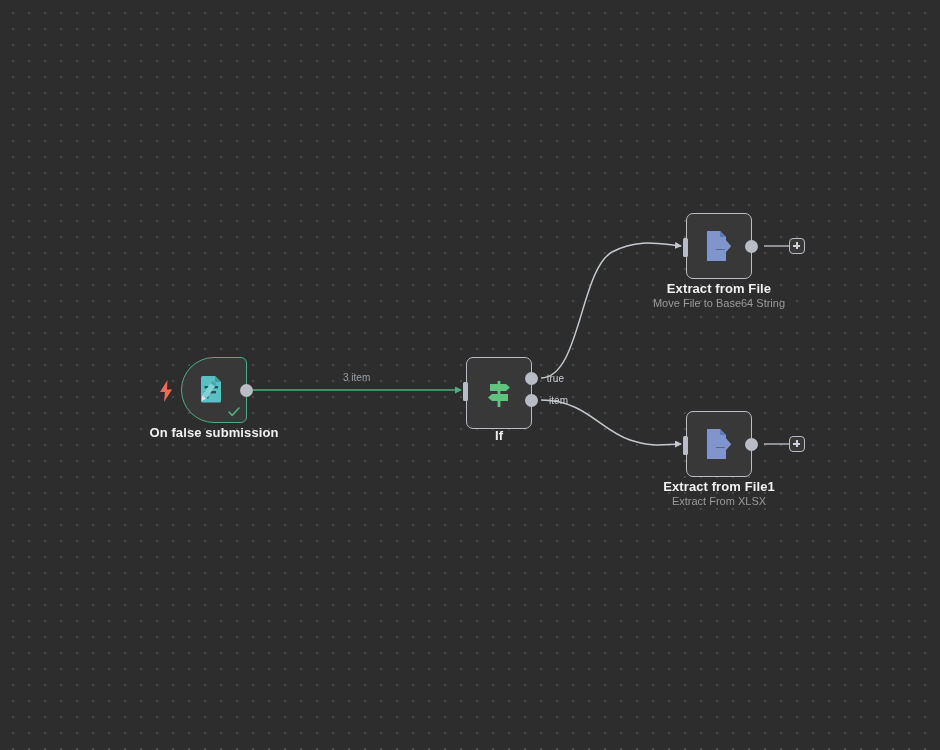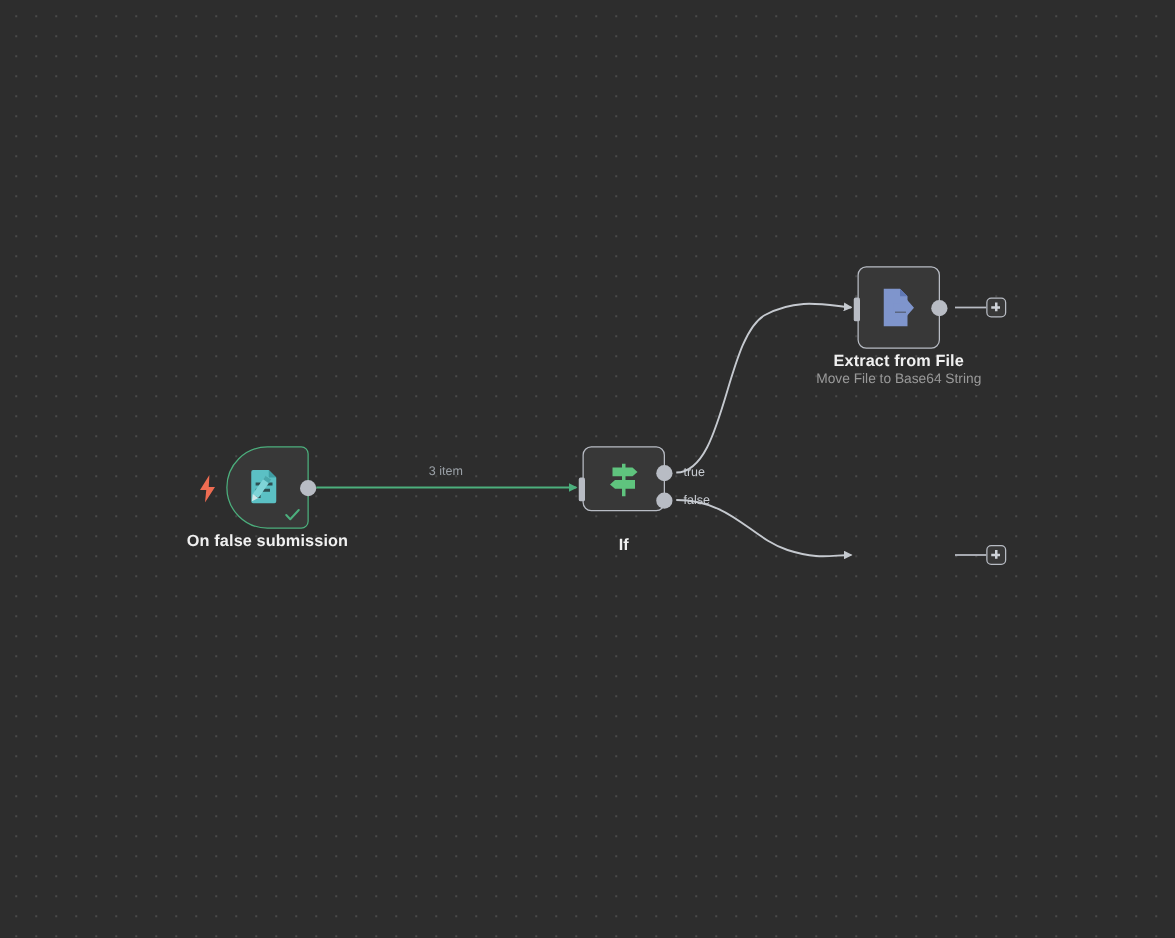--- a/index.html
+++ b/index.html
@@ -89,21 +89,21 @@
     left: -24px;
     top: 22px;
     width: 16px;
     height: 22px;
   }
 
   
   #if-node { left: 466px; top: 357px; }
   #if-node .node-body {
     width: 66px;
-    height: 52px;
+    height: 72px;
     border: 1.4px solid #b8bcc4;
     border-radius: 7px;
   }
   #if-node .node-title { top: 71px; }
 
   
   .extract .node-body {
     width: 66px;
     height: 66px;
     border: 1.4px solid #b8bcc4;
@@ -235,36 +235,49 @@
         <path d="M9,9 h16 l4,3.5 l-4,3.5 h-16 z" fill="#5fc47e"></path>
         <path d="M27,19 h-16 l-4,3.5 l4,3.5 h16 z" fill="#5fc47e"></path>
       </svg>
 
       <div class="port-in" style="left:-4px; top:23.5px;"></div>
 
       <div class="port-out" style="right:-6.5px; top:14px;"></div>
       <div class="port-out" style="right:-6.5px; top:36px;"></div>
 
       <div class="port-label" style="right:-33px; top:15px;">true</div>
-      <div class="port-label" style="right:-37px; top:37px;">false</div>
+      <div class="port-label" style="right:-37px; top:37px;">item</div>
     </div>
     <div class="node-title">If</div>
   </div>
 
   <div class="node extract" id="extract-node-0">
     <div class="node-body">
       <svg width="34" height="34" viewBox="0 0 34 34">
         <path d="M5,2 h13 l6,6 v7 h-10 v6 h10 v11 h-19 z" fill="#7f95cc"></path>
         <path d="M18,2 l6,6 h-6 z" fill="#6078b4"></path>
         <path d="M17,13 h11 v-4.5 l7,8 l-7,8 v-4.5 h-11 z" fill="#7f95cc" transform="translate(-3,2) scale(0.92)"></path>
       </svg>
       <div class="port-in" style="left:-4px; top:23.5px;"></div>
       <div class="port-out" style="right:-6.5px; top:26px;"></div>
     </div>
     <div class="node-title">Extract from File</div>
     <div class="node-subtitle">Move File to Base64 String</div>
   </div>
 
+  <div class="node extract" id="extract-node-1">
+    <div class="node-body">
+      <svg width="34" height="34" viewBox="0 0 34 34">
+        <path d="M5,2 h13 l6,6 v7 h-10 v6 h10 v11 h-19 z" fill="#7f95cc"></path>
+        <path d="M18,2 l6,6 h-6 z" fill="#6078b4"></path>
+        <path d="M17,13 h11 v-4.5 l7,8 l-7,8 v-4.5 h-11 z" fill="#7f95cc" transform="translate(-3,2) scale(0.92)"></path>
+      </svg>
+      <div class="port-in" style="left:-4px; top:23.5px;"></div>
+      <div class="port-out" style="right:-6.5px; top:26px;"></div>
+    </div>
+    <div class="node-title">Extract from File1</div>
+    <div class="node-subtitle">Extract From XLSX</div>
+  </div>
 
   <div class="plus-btn" id="plus-0"></div>
   <div class="plus-btn" id="plus-1"></div>
 
 </div>
 
 </body></html>

